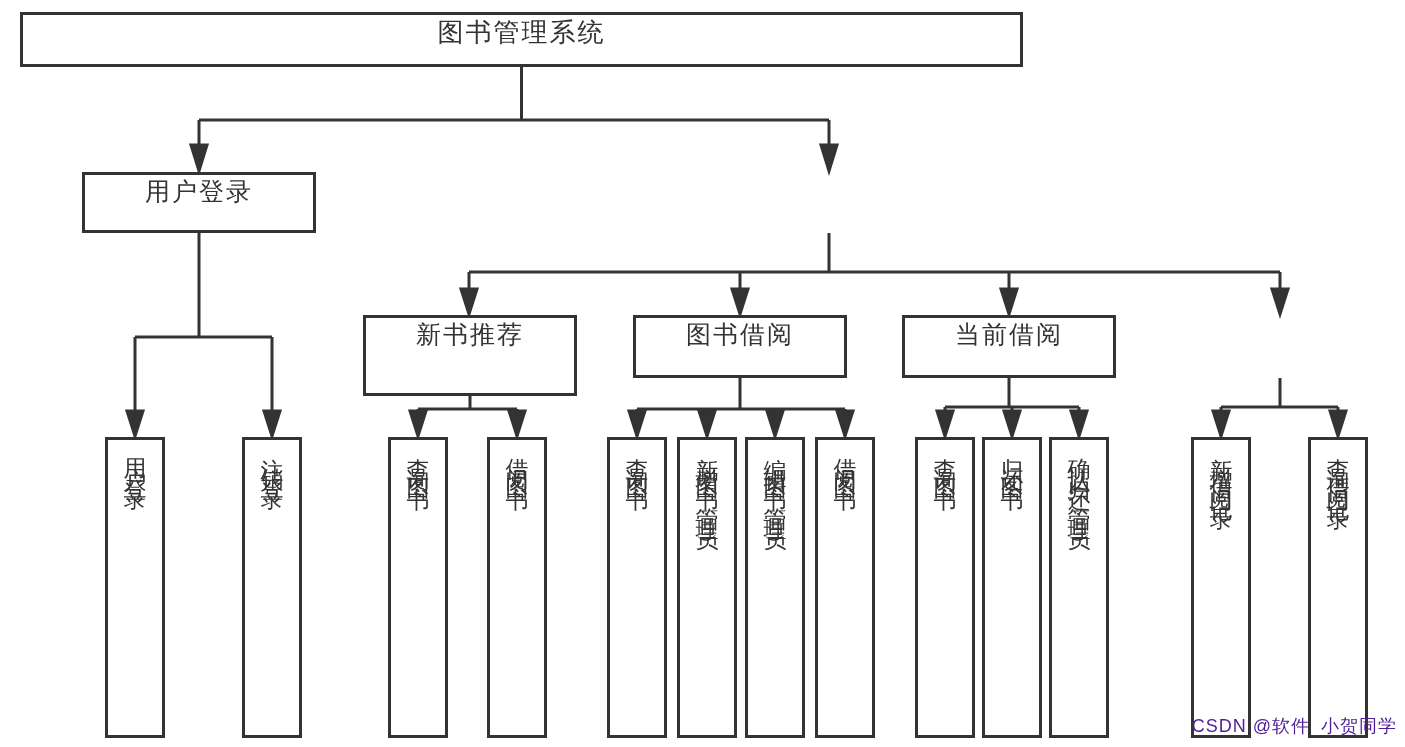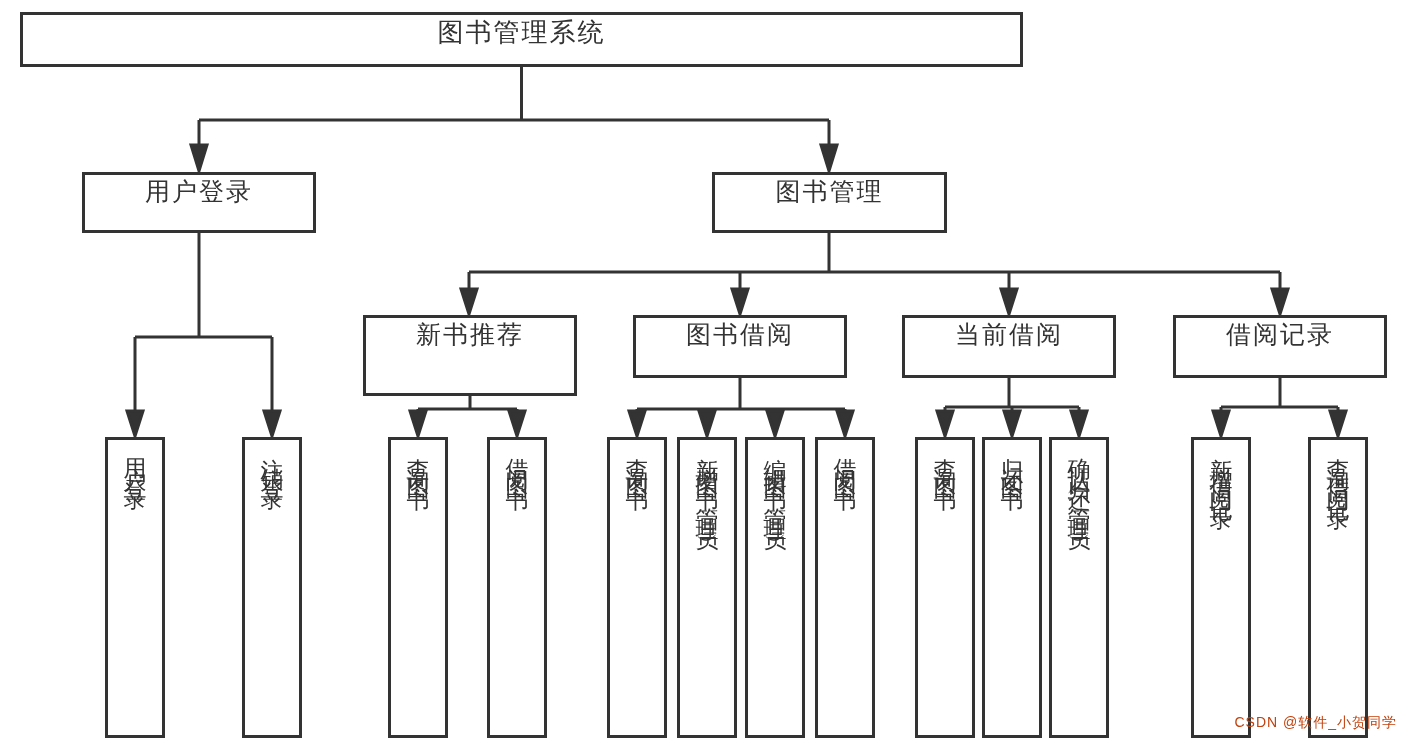--- a/index.html
+++ b/index.html
@@ -51,22 +51,22 @@
     text-orientation: mixed;
     font-size: 23px;
     letter-spacing: 10px;
     line-height: 1;
     color: #333333;
   }
   .watermark {
     position: absolute;
     top: 714px;
     right: 8px;
-    font-size: 14px;
-    color: #c2410c;
+    font-size: 18px;
+    color: #4c1d95;
     letter-spacing: 1px;
     white-space: nowrap;
   }
 </style>
 </head>
 <body>
 
 <div class="stage">
 
   <svg class="wires" viewBox="0 0 1405 747" xmlns="http://www.w3.org/2000/svg">
@@ -119,35 +119,29 @@
     </g>
   </svg>
 
   <div class="node root-node" style="left:20px; top:12px; width:1003px; height:55px;">
     <span class="hlabel">图书管理系统</span>
   </div>
 
   <div class="node" style="left:82px; top:172px; width:234px; height:61px;">
     <span class="hlabel">用户登录</span>
   </div>
-  <div class="node" style="left:712px; top:172px; width:235px; height:61px;">
-    <span class="hlabel">图书管理</span>
-  </div>
 
   <div class="node" style="left:363px; top:315px; width:214px; height:81px;">
     <span class="hlabel">新书推荐</span>
   </div>
   <div class="node" style="left:902px; top:315px; width:214px; height:63px;">
     <span class="hlabel">当前借阅</span>
   </div>
   <div class="node" style="left:633px; top:315px; width:214px; height:63px;">
     <span class="hlabel">图书借阅</span>
-  </div>
-  <div class="node" style="left:1173px; top:315px; width:214px; height:63px;">
-    <span class="hlabel">借阅记录</span>
   </div>
 
   <div class="node vnode" style="left:105px;">
     <span class="vlabel">用户登录</span>
   </div>
   <div class="node vnode" style="left:242px;">
     <span class="vlabel">注销登录</span>
   </div>
 
   <div class="node vnode" style="left:388px;">

